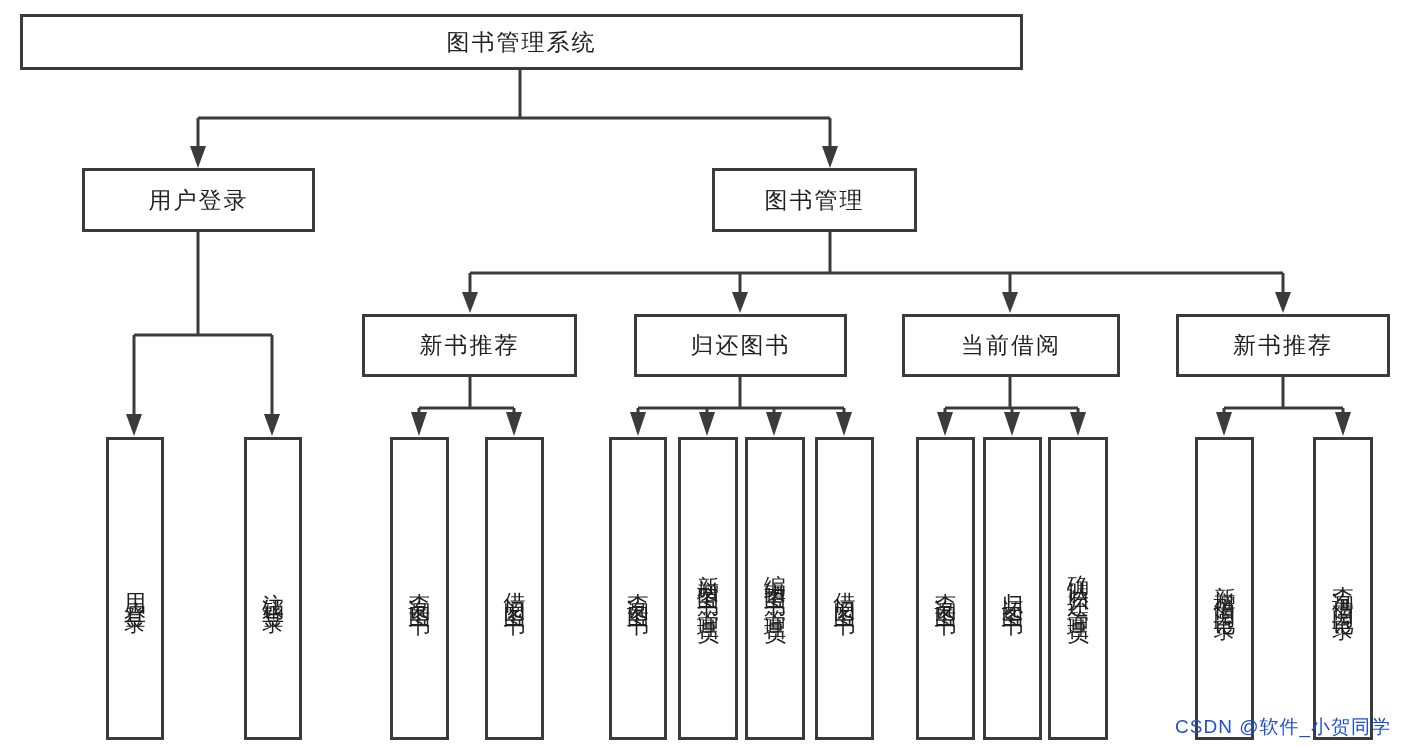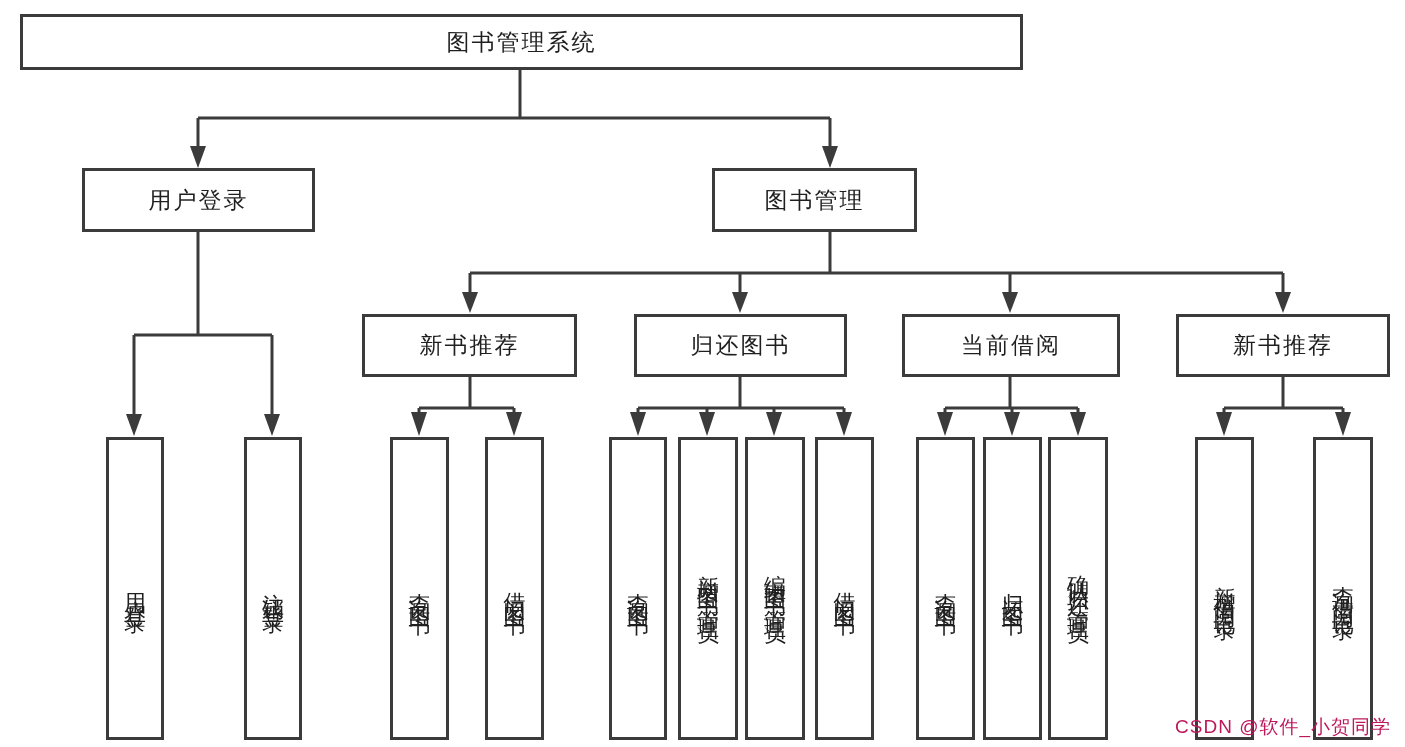--- a/index.html
+++ b/index.html
@@ -45,21 +45,21 @@
     font-size: 22px;
     letter-spacing: 7px;
     line-height: 1;
     color: #1f1f1f;
   }
   .watermark {
     position: absolute;
     right: 14px;
     bottom: 7px;
     font-size: 19px;
-    color: #be185d;
+    color: #1d4ed8;
     z-index: 5;
     white-space: nowrap;
     letter-spacing: 1px;
   }
   
   #n-root            { left: 20px;  top: 14px;  width: 1003px; height: 56px; }
   #n-user-login      { left: 82px;  top: 168px; width: 233px;  height: 64px; }
   #n-book-mgmt       { left: 712px; top: 168px; width: 205px;  height: 64px; }
   #n-new-book-rec    { left: 362px; top: 314px; width: 215px;  height: 63px; }
   #n-book-borrow     { left: 634px; top: 314px; width: 213px;  height: 63px; }

